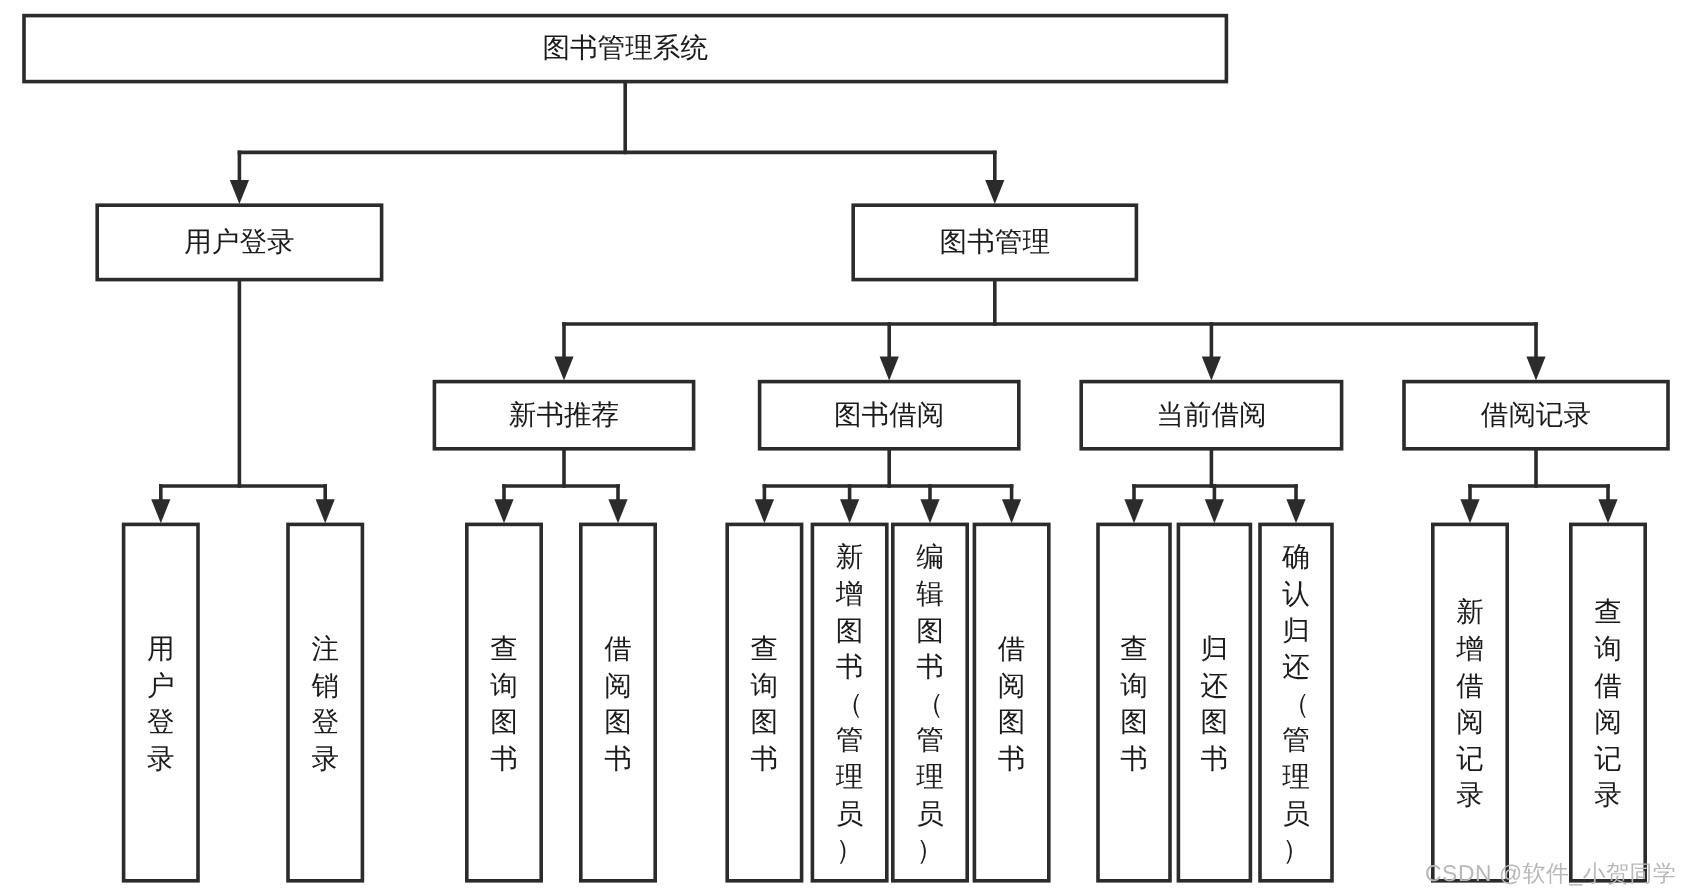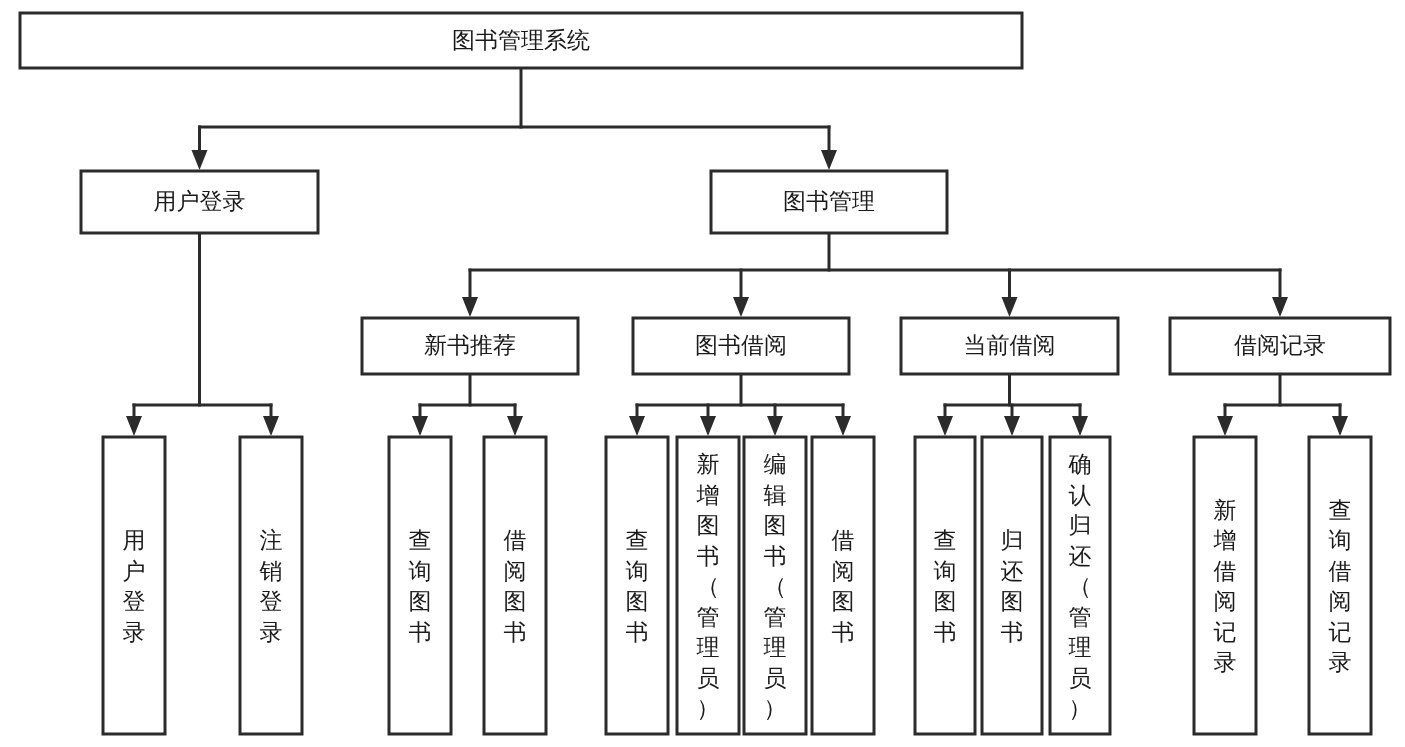--- a/index.html
+++ b/index.html
@@ -202,13 +202,14 @@
         <g>
           <rect x="1194" y="437" width="62" height="297" class="node-box"></rect>
           <text x="1225" class="node-label-vertical"><tspan x="1225" y="517.79">新</tspan><tspan x="1225" y="548.29">增</tspan><tspan x="1225" y="578.79">借</tspan><tspan x="1225" y="609.29">阅</tspan><tspan x="1225" y="639.79">记</tspan><tspan x="1225" y="670.29">录</tspan></text>
         </g>
         <g>
           <rect x="1309" y="437" width="62" height="297" class="node-box"></rect>
           <text x="1340" class="node-label-vertical"><tspan x="1340" y="517.79">查</tspan><tspan x="1340" y="548.29">询</tspan><tspan x="1340" y="578.79">借</tspan><tspan x="1340" y="609.29">阅</tspan><tspan x="1340" y="639.79">记</tspan><tspan x="1340" y="670.29">录</tspan></text>
         </g>
       </g>
   </svg>
+  <div class="watermark-text">CSDN @软件_小贺同学</div>
 </div>
 
 </body></html>

